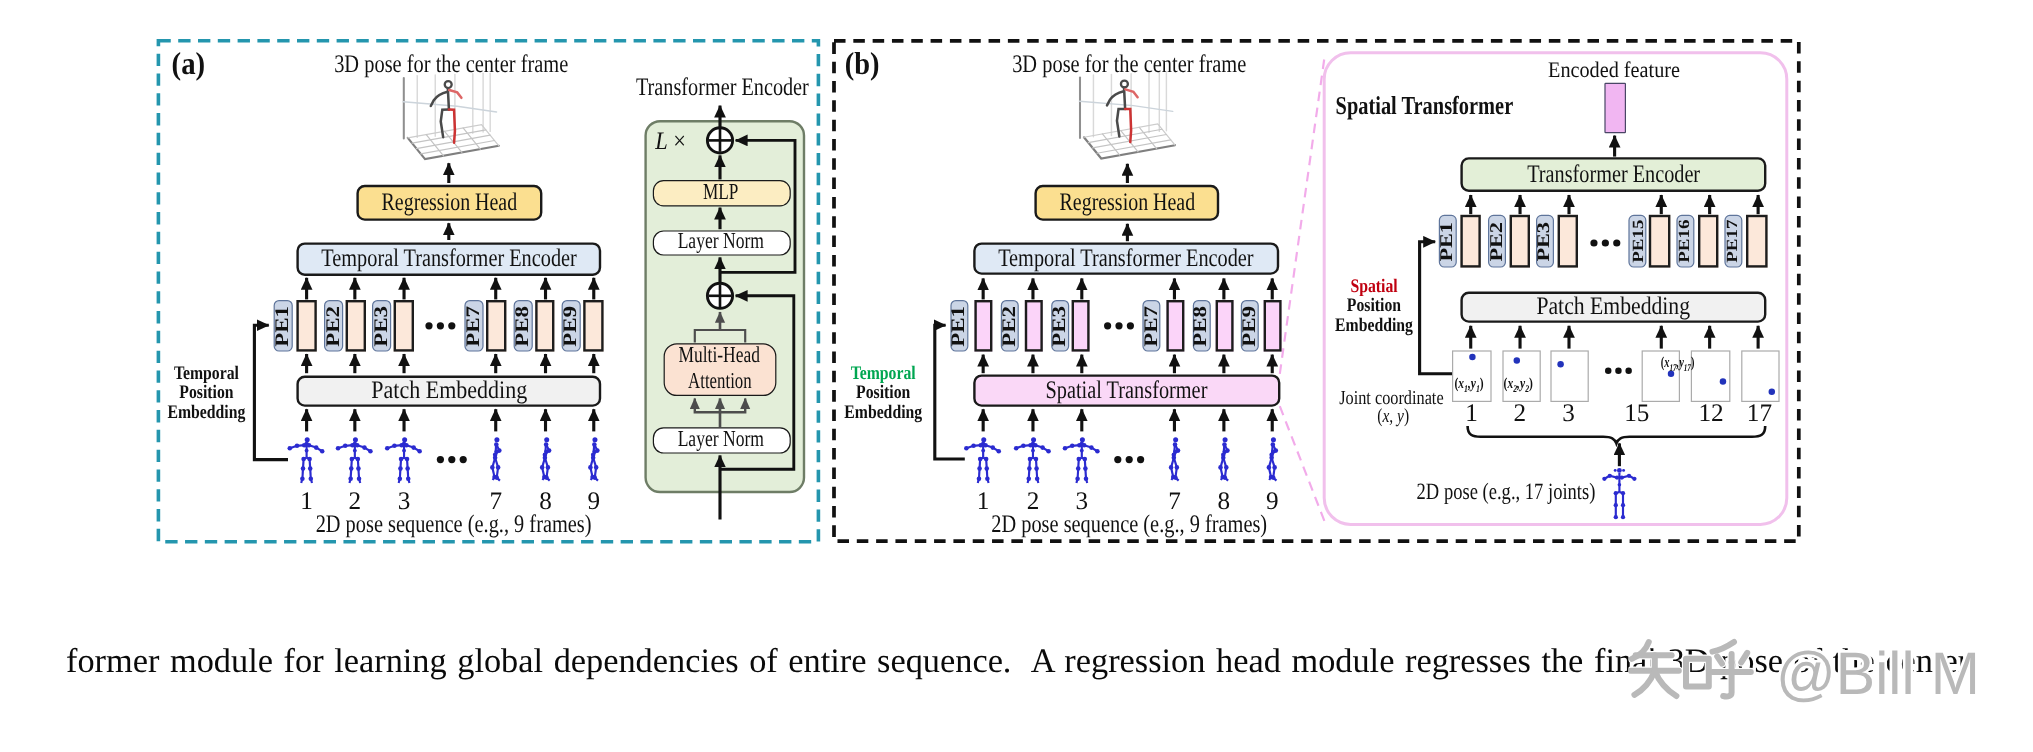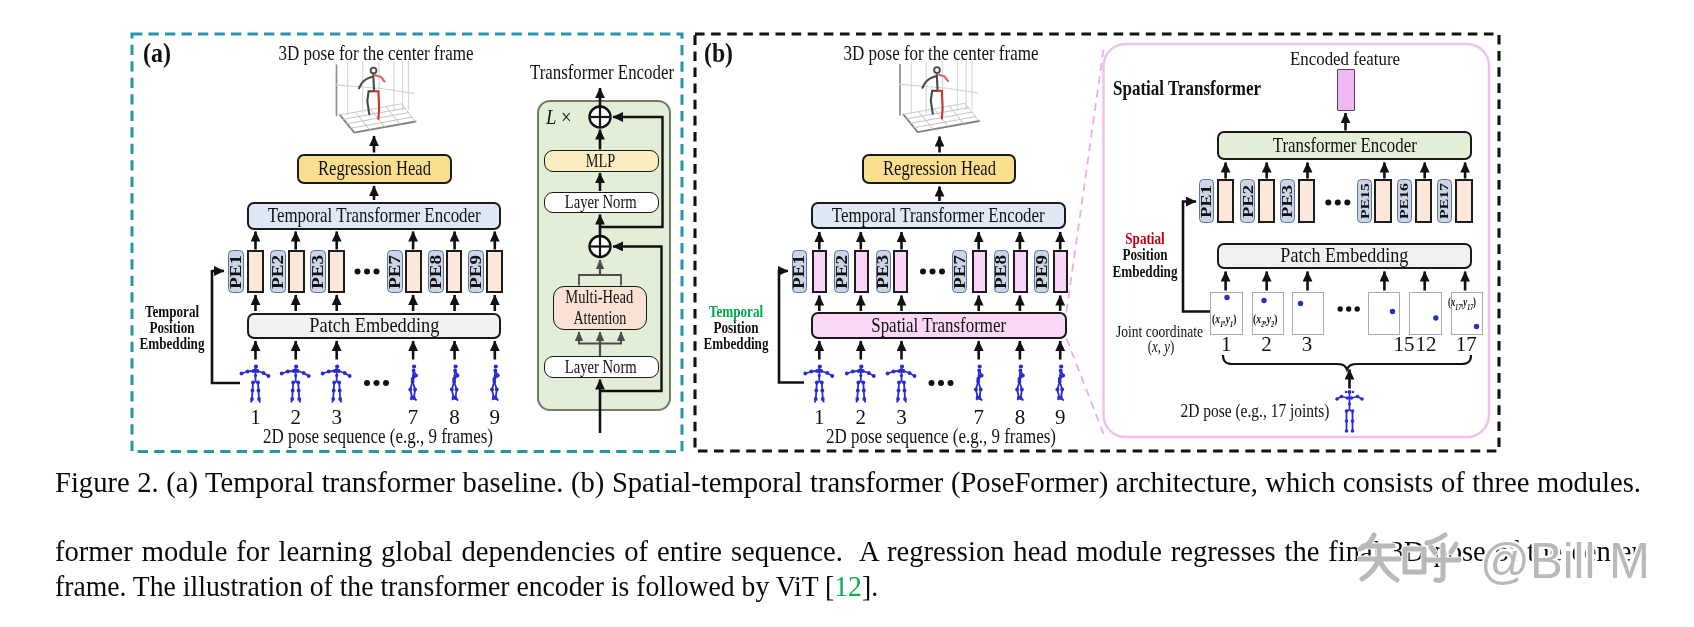--- a/index.html
+++ b/index.html
@@ -615,33 +615,31 @@
     </div>
     <div style="position:absolute;left:1144.5px;top:231px;transform:translateX(-50%);text-align:center;font-family:'Liberation Serif',serif;font-weight:bold;font-size:16px;line-height:16.3px;color:#111;"><span style="display:inline-block;transform:scaleX(0.82);"><span style="color:#C00010;">Spatial</span><br>Position<br>Embedding</span></div>
     <div style="position:absolute;left:1210px;top:291.5px;width:32.5px;height:43.5px;background:transparent;border:1.5px solid #ababab;box-sizing:border-box;"></div>
     <div style="position:absolute;left:1251.6px;top:291.5px;width:32.5px;height:43.5px;background:transparent;border:1.5px solid #ababab;box-sizing:border-box;"></div>
     <div style="position:absolute;left:1291.9px;top:291.5px;width:32.5px;height:43.5px;background:transparent;border:1.5px solid #ababab;box-sizing:border-box;"></div>
     <div style="position:absolute;left:1367.9px;top:291.5px;width:32.5px;height:43.5px;background:transparent;border:1.5px solid #ababab;box-sizing:border-box;"></div>
     <div style="position:absolute;left:1409.4px;top:291.5px;width:32.5px;height:43.5px;background:transparent;border:1.5px solid #ababab;box-sizing:border-box;"></div>
     <div style="position:absolute;left:1450.5px;top:291.5px;width:32.5px;height:43.5px;background:transparent;border:1.5px solid #ababab;box-sizing:border-box;"></div>
     <div style="position:absolute;left:1211.5px;top:311.5px;font-family:'Liberation Serif',serif;font-size:12.5px;font-weight:bold;font-style:normal;color:#111;white-space:nowrap;"><span style="display:inline-block;transform:scaleX(0.768);transform-origin:left center;white-space:nowrap;"><b>(<i>x<sub style="font-size:8.5px;">1</sub>,y<sub style="font-size:8.5px;">1</sub></i>)</b></span></div>
     <div style="position:absolute;left:1252.5px;top:311.5px;font-family:'Liberation Serif',serif;font-size:12.5px;font-weight:bold;font-style:normal;color:#111;white-space:nowrap;"><span style="display:inline-block;transform:scaleX(0.768);transform-origin:left center;white-space:nowrap;"><b>(<i>x<sub style="font-size:8.5px;">2</sub>,y<sub style="font-size:8.5px;">2</sub></i>)</b></span></div>
-    <div style="position:absolute;left:1448px;top:294.5px;font-family:'Liberation Serif',serif;font-size:12.5px;font-weight:bold;font-style:normal;color:#111;white-space:nowrap;"><span style="display:inline-block;transform:scaleX(0.695);transform-origin:left center;white-space:nowrap;"><b>(<i>x<sub style="font-size:8.5px;">17</sub>,y<sub style="font-size:8.5px;">17</sub></i>)</b></span></div>
+    <div style="position:absolute;left:1384px;top:294.5px;font-family:'Liberation Serif',serif;font-size:12.5px;font-weight:bold;font-style:normal;color:#111;white-space:nowrap;"><span style="display:inline-block;transform:scaleX(0.695);transform-origin:left center;white-space:nowrap;"><b>(<i>x<sub style="font-size:8.5px;">17</sub>,y<sub style="font-size:8.5px;">17</sub></i>)</b></span></div>
     <div style="position:absolute;left:1226.2px;top:331.5px;transform:translateX(-50%);font-family:'Liberation Serif',serif;font-size:21px;font-weight:normal;color:#111;white-space:nowrap;">1</div>
     <div style="position:absolute;left:1266.6px;top:331.5px;transform:translateX(-50%);font-family:'Liberation Serif',serif;font-size:21px;font-weight:normal;color:#111;white-space:nowrap;">2</div>
     <div style="position:absolute;left:1307.1px;top:331.5px;transform:translateX(-50%);font-family:'Liberation Serif',serif;font-size:21px;font-weight:normal;color:#111;white-space:nowrap;">3</div>
-    <div style="position:absolute;left:1404px;top:331.5px;transform:translateX(-50%);font-family:'Liberation Serif',serif;font-size:21px;font-weight:normal;color:#111;white-space:nowrap;">15</div>
+    <div style="position:absolute;left:1364px;top:331.5px;transform:translateX(-50%);font-family:'Liberation Serif',serif;font-size:21px;font-weight:normal;color:#111;white-space:nowrap;">15</div>
     <div style="position:absolute;left:1425.9px;top:331.5px;transform:translateX(-50%);font-family:'Liberation Serif',serif;font-size:21px;font-weight:normal;color:#111;white-space:nowrap;">12</div>
     <div style="position:absolute;left:1466.2px;top:331.5px;transform:translateX(-50%);font-family:'Liberation Serif',serif;font-size:21px;font-weight:normal;color:#111;white-space:nowrap;">17</div>
     <div style="position:absolute;left:1116px;top:321.5px;font-family:'Liberation Serif',serif;font-size:16.5px;font-weight:normal;font-style:normal;color:#111;white-space:nowrap;"><span style="display:inline-block;transform:scaleX(0.822);transform-origin:left center;white-space:nowrap;">Joint coordinate</span></div>
     <div style="position:absolute;left:1161px;top:337px;transform:translateX(-50%);font-family:'Liberation Serif',serif;font-size:16.5px;font-weight:normal;color:#111;white-space:nowrap;"><span style="display:inline-block;transform:scaleX(0.783);transform-origin:center center;white-space:nowrap;">(<i>x, y</i>)</span></div>
     <div style="position:absolute;left:1255px;top:399.5px;transform:translateX(-50%);font-family:'Liberation Serif',serif;font-size:19.5px;font-weight:normal;color:#111;white-space:nowrap;"><span style="display:inline-block;transform:scaleX(0.793);transform-origin:center center;white-space:nowrap;">2D pose (e.g., 17 joints)</span></div>
-    <div style="position:absolute;left:55px;width:1586px;font-family:'Liberation Serif',serif;font-size:28.6px;line-height:34.8px;color:#0a0a0a;top:465.5px;text-align:justify;text-align-last:justify;">Figure 2. (a) Temporal transformer baseline. (b) Spatial-temporal transformer (PoseFormer) architecture, which consists of three modules.</div>
     <div style="position:absolute;left:55px;width:1586px;font-family:'Liberation Serif',serif;font-size:28.6px;line-height:34.8px;color:#0a0a0a;top:534.7px;text-align:justify;text-align-last:justify;">former module for learning global dependencies of entire sequence.&nbsp; A regression head module regresses the final 3D pose of the center</div>
-    <div style="position:absolute;left:55px;width:1586px;font-family:'Liberation Serif',serif;font-size:28.6px;line-height:34.8px;color:#0a0a0a;top:569.9px;"><span style="display:inline-block;transform:scaleX(0.968);transform-origin:left center;white-space:nowrap;">frame. The illustration of the transformer encoder is followed by ViT [<span style="color:#00B050;">12</span>].</span></div>
     <svg width="360" height="70" viewBox="0 0 360 70" style="position:absolute;left:1357px;top:530px;">
       <g transform="translate(0,3)">
         <path d="M17,2 C14,10 8,14 3,16" fill="none" stroke="#ffffff" stroke-width="7" stroke-linecap="round" stroke-linejoin="round"></path>
         <path d="M6,13 L36,13" fill="none" stroke="#ffffff" stroke-width="7" stroke-linecap="round" stroke-linejoin="round"></path>
         <path d="M2,26 L42,26" fill="none" stroke="#ffffff" stroke-width="7" stroke-linecap="round" stroke-linejoin="round"></path>
         <path d="M22,13 L22,26" fill="none" stroke="#ffffff" stroke-width="7" stroke-linecap="round" stroke-linejoin="round"></path>
         <path d="M22,26 C18,36 12,42 5,46" fill="none" stroke="#ffffff" stroke-width="7" stroke-linecap="round" stroke-linejoin="round"></path>
         <path d="M22,26 C26,36 32,42 40,47" fill="none" stroke="#ffffff" stroke-width="7" stroke-linecap="round" stroke-linejoin="round"></path>
         <path d="M48,16 L67,16 L67,39 L48,39 L48,16" fill="none" stroke="#ffffff" stroke-width="7" stroke-linecap="round" stroke-linejoin="round"></path>
         <path d="M88,2 C82,6 76,9 70,10" fill="none" stroke="#ffffff" stroke-width="7" stroke-linecap="round" stroke-linejoin="round"></path>

